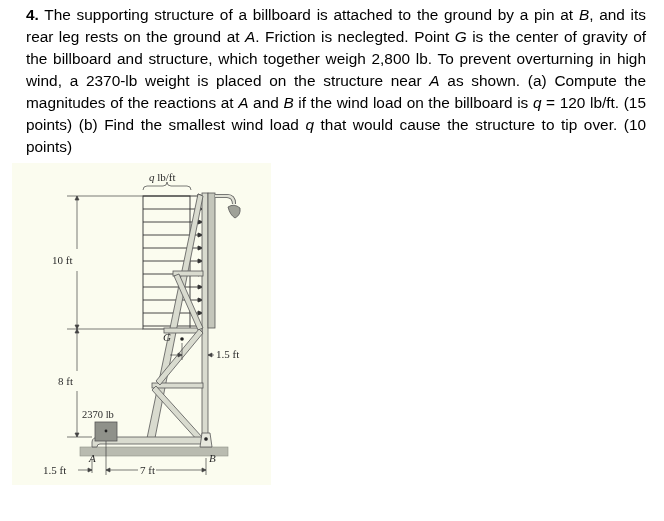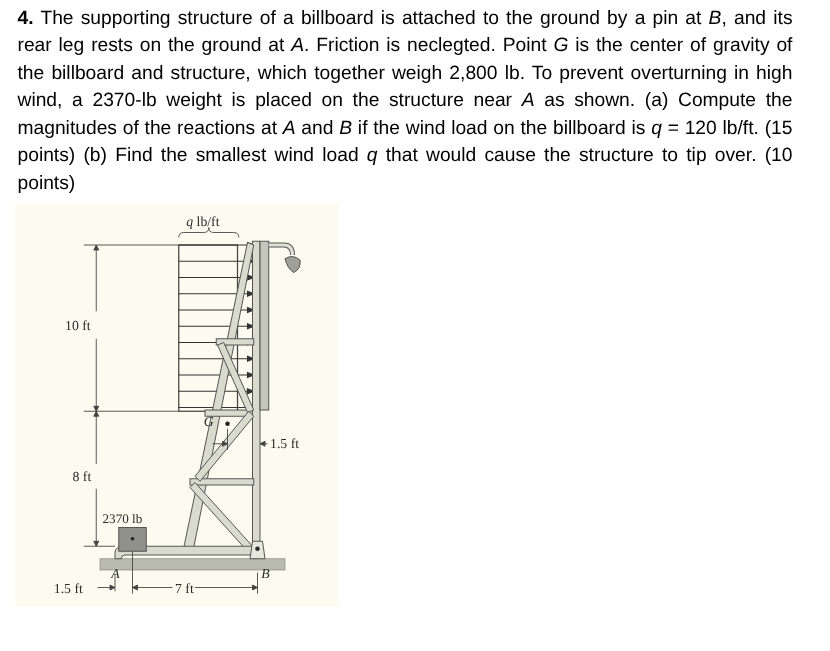--- a/index.html
+++ b/index.html
@@ -1,18 +1,18 @@
 <!DOCTYPE html>
 <html><head>
 <meta charset="utf-8">
 <style>
   html, body { margin:0; padding:0; background:#ffffff; }
   body { width:664px; height:521px; position:relative; overflow:hidden; }
   .problem {
-    position:absolute; left:14px; top:4px; width:620px;
+    position:absolute; left:26px; top:4px; width:620px;
     font-family:"Liberation Sans", sans-serif; font-size:15.4px; line-height:22px;
     color:#000; text-align:justify; text-align-last:left;
   }
   .problem .num { font-weight:bold; }
   .problem i { font-style:italic; }
   .figure {
     position:absolute; left:12px; top:163px; width:259px; height:322px;
     background:#fbfcef;
   }
   .figure svg { position:absolute; left:0; top:0; }

